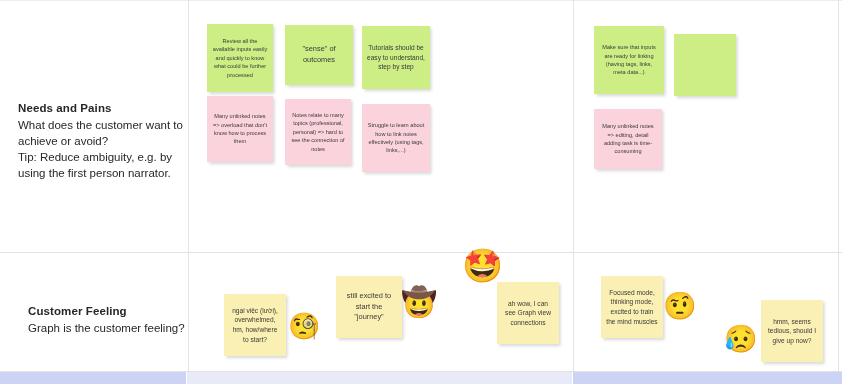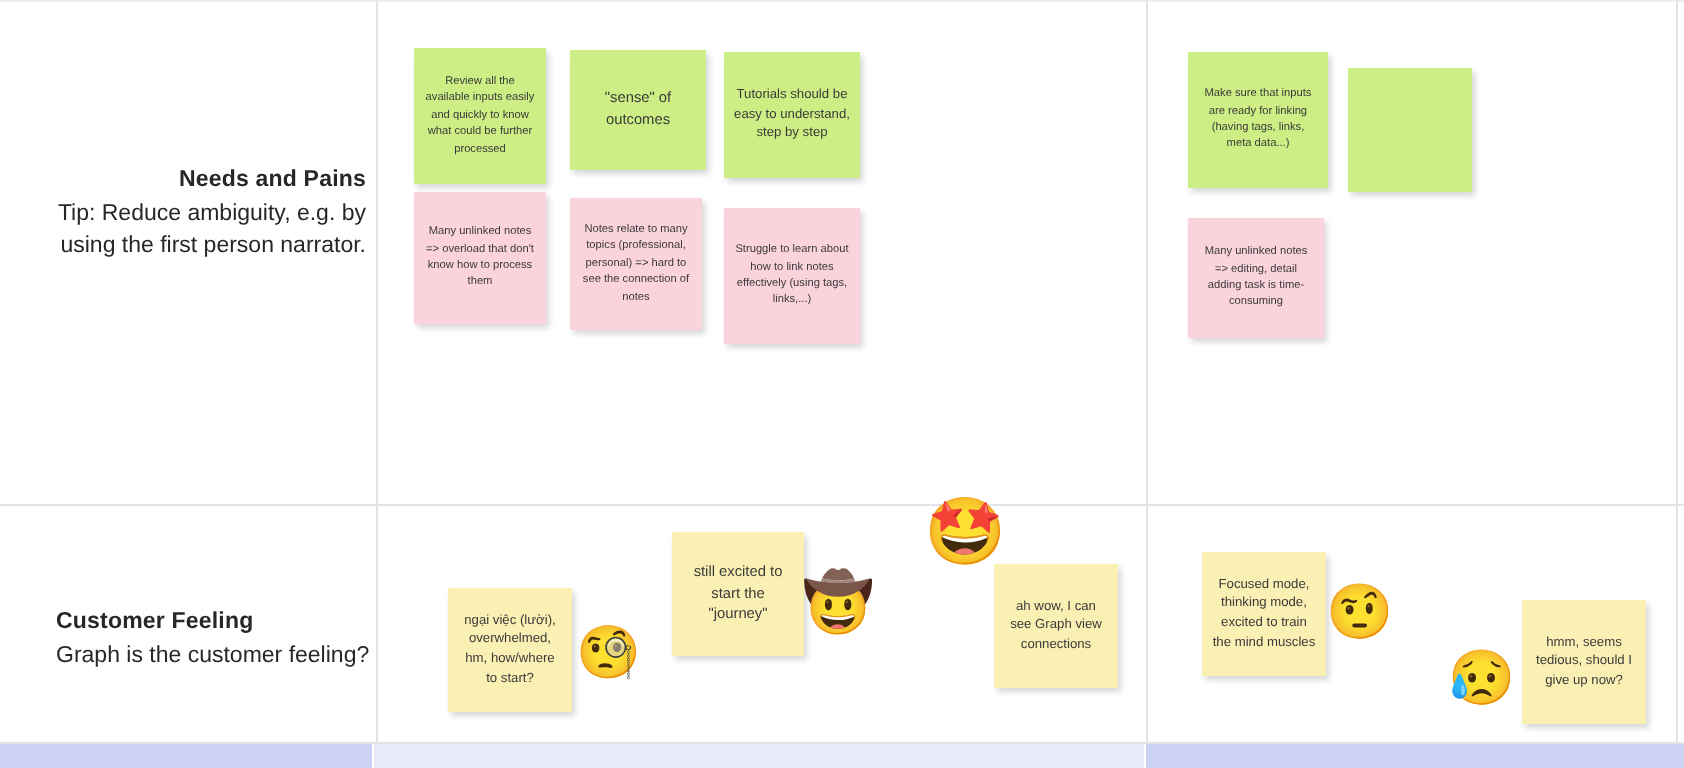--- a/index.html
+++ b/index.html
@@ -135,22 +135,23 @@
 
   <div class="topline"></div>
 
   <div class="vline" style="left:188px;"></div>
   <div class="vline" style="left:573px;"></div>
   <div class="vline" style="left:838px;"></div>
 
   <div class="hline" style="top:252px;"></div>
   <div class="hline" style="top:371px;"></div>
 
-  <div class="row-label" style="top:82px;text-align:right;">
+  <div class="row-label" style="top:100px;">
     <span class="title">Needs and Pains</span>
+    <span class="question">What does the customer want to achieve or avoid?</span>
     <span class="tip">Tip: Reduce ambiguity, e.g. by using the first person narrator.</span>
   </div>
 
   <div class="note green" style="left:207px; top:24px; width:66px; height:68px;">Review all the available inputs easily and quickly to know what could be further processed</div>
 
   <div class="note green big" style="left:285px; top:25px; width:68px; height:60px;">"sense" of outcomes</div>
 
   <div class="note green med" style="left:362px; top:26px; width:68px; height:63px;">Tutorials should be easy to understand, step by step</div>
 
   <div class="note pink" style="left:207px; top:96px; width:66px; height:66px;">Many unlinked notes =&gt; overload that don't know how to process them</div>
@@ -166,21 +167,21 @@
   <div class="note pink" style="left:594px; top:109px; width:68px; height:60px;">Many unlinked notes =&gt; editing, detail adding task is time-consuming</div>
 
   <div class="row-label" style="top:303px;margin-left:10px;">
     <span class="title">Customer Feeling</span>
     <span class="question">Graph is the customer feeling?</span>
   </div>
 
   <div class="note yellow med" style="left:224px; top:294px; width:62px; height:62px;">ngại việc (lười), overwhelmed, hm, how/where to start?</div>
   <span class="emoji" style="left:288px; top:313px; font-size:26px;">🧐</span>
 
-  <div class="note yellow big" style="left:336px; top:266px; width:66px; height:62px;">still excited to start the "journey"</div>
+  <div class="note yellow big" style="left:336px; top:276px; width:66px; height:62px;">still excited to start the "journey"</div>
   <span class="emoji" style="left:401px; top:288px; font-size:29px;">🤠</span>
 
   <span class="emoji" style="left:462px; top:249px; font-size:33px;">🤩</span>
   <div class="note yellow med" style="left:497px; top:282px; width:62px; height:62px;">ah wow, I can see Graph view connections</div>
 
   <div class="note yellow med" style="left:601px; top:276px; width:62px; height:62px;">Focused mode, thinking mode, excited to train the mind muscles</div>
   <span class="emoji" style="left:663px; top:293px; font-size:27px;">🤨</span>
 
   <span class="emoji" style="left:724px; top:326px; font-size:27px;">😥</span>
   <div class="note yellow med" style="left:761px; top:300px; width:62px; height:62px;">hmm, seems tedious, should I give up now?</div>

